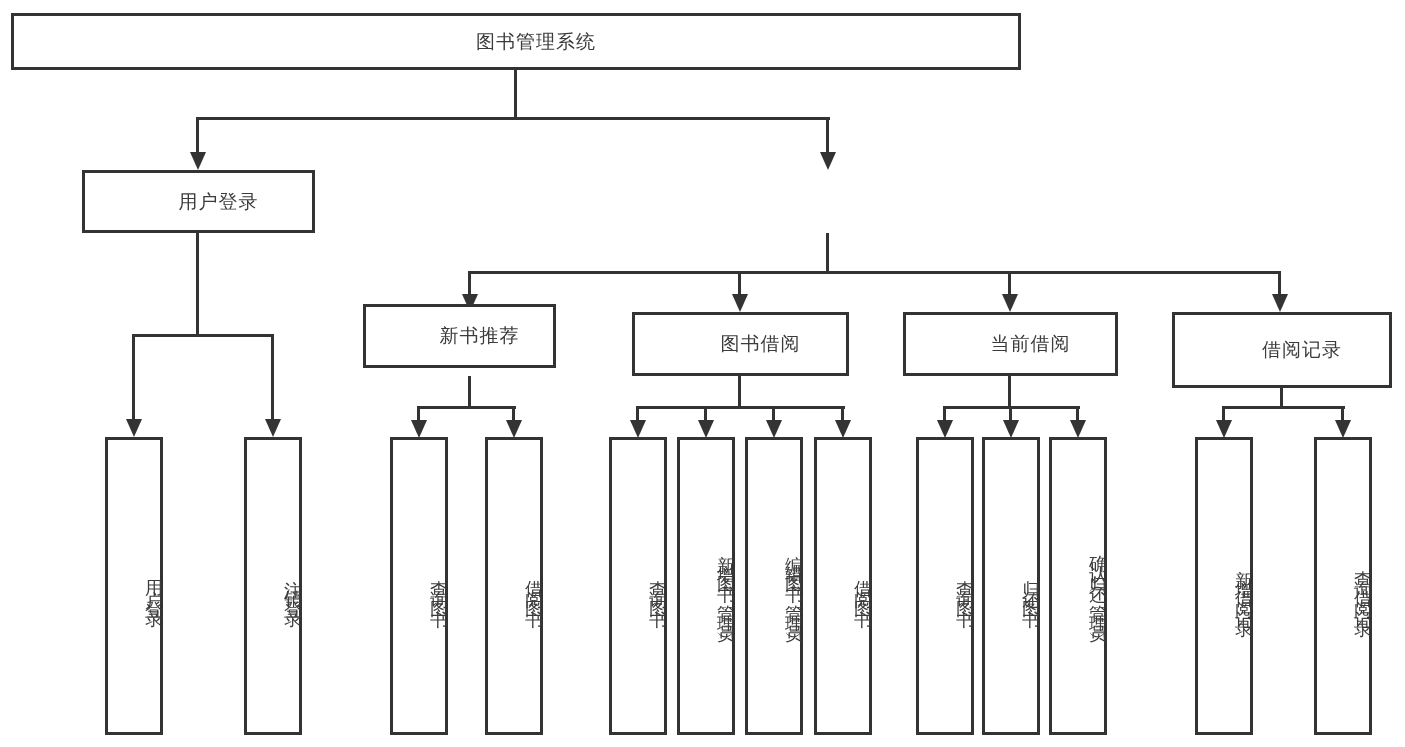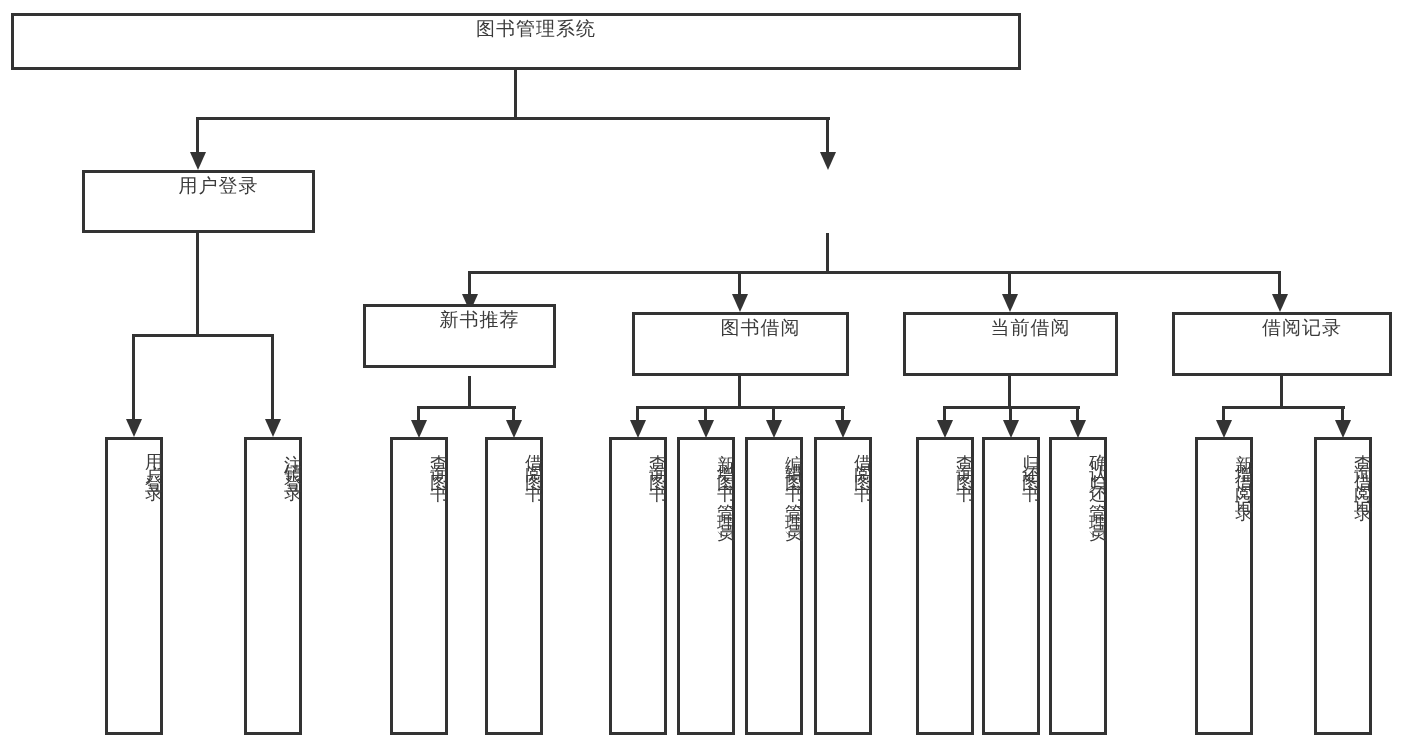--- a/index.html
+++ b/index.html
@@ -2,21 +2,21 @@
 <html><head>
 <meta charset="utf-8">
 <style>
   html,body{margin:0;padding:0;background:#ffffff;}
   .canvas{
     position:relative;width:1405px;height:747px;background:#ffffff;overflow:hidden;
     font-family:"Liberation Sans","DejaVu Sans",sans-serif;
   }
   .node{
     position:absolute;background:#ffffff;border:3px solid #333333;box-sizing:border-box;
-    display:flex;justify-content:center;
+    display:flex;align-items:center;justify-content:center;
     color:#3b3b3b;font-size:19px;letter-spacing:1px;z-index:2;padding-left:40px;
   }
   .leaf{font-size:18px;}
   .vtext{
     writing-mode:vertical-rl;text-orientation:mixed;
     letter-spacing:10px;line-height:1;white-space:nowrap;
   }
   .lv{position:absolute;width:3px;background:#333333;z-index:1;}
   .lh{position:absolute;height:3px;background:#333333;z-index:1;}
   .ah{
@@ -44,21 +44,21 @@
 
   <div class="node" style="left:363px;top:304px;width:193px;height:64px">
     <span>新书推荐</span>
   </div>
   <div class="node" style="left:903px;top:312px;width:215px;height:64px">
     <span>当前借阅</span>
   </div>
   <div class="node" style="left:632px;top:312px;width:217px;height:64px">
     <span>图书借阅</span>
   </div>
-  <div class="node" style="left:1172px;top:312px;width:220px;height:64px">
+  <div class="node" style="left:1172px;top:312px;width:220px;height:76px">
     <span>借阅记录</span>
   </div>
 
   <div class="node leaf" style="left:105px;top:437px;width:58px;height:298px">
     <span class="vtext">用户登录</span>
   </div>
   <div class="node leaf" style="left:244px;top:437px;width:58px;height:298px">
     <span class="vtext">注销登录</span>
   </div>
 

